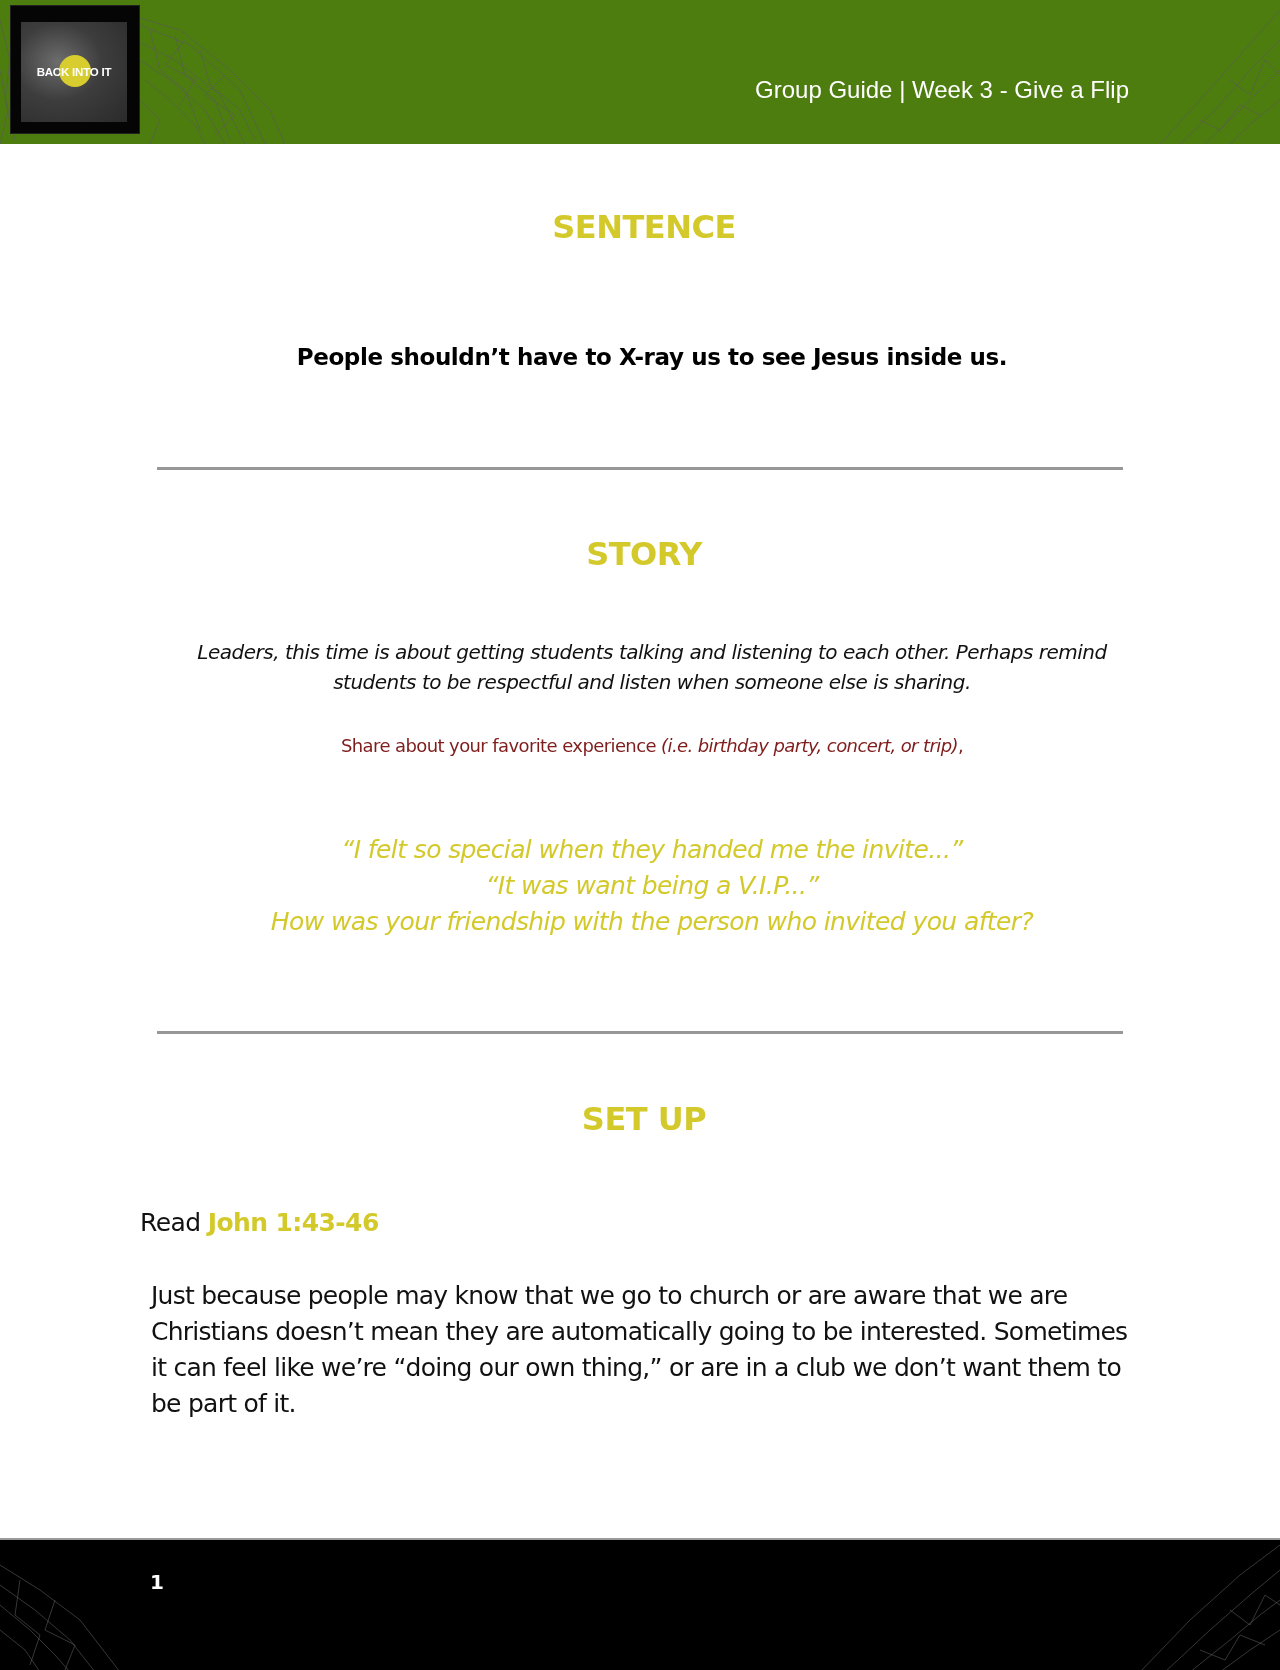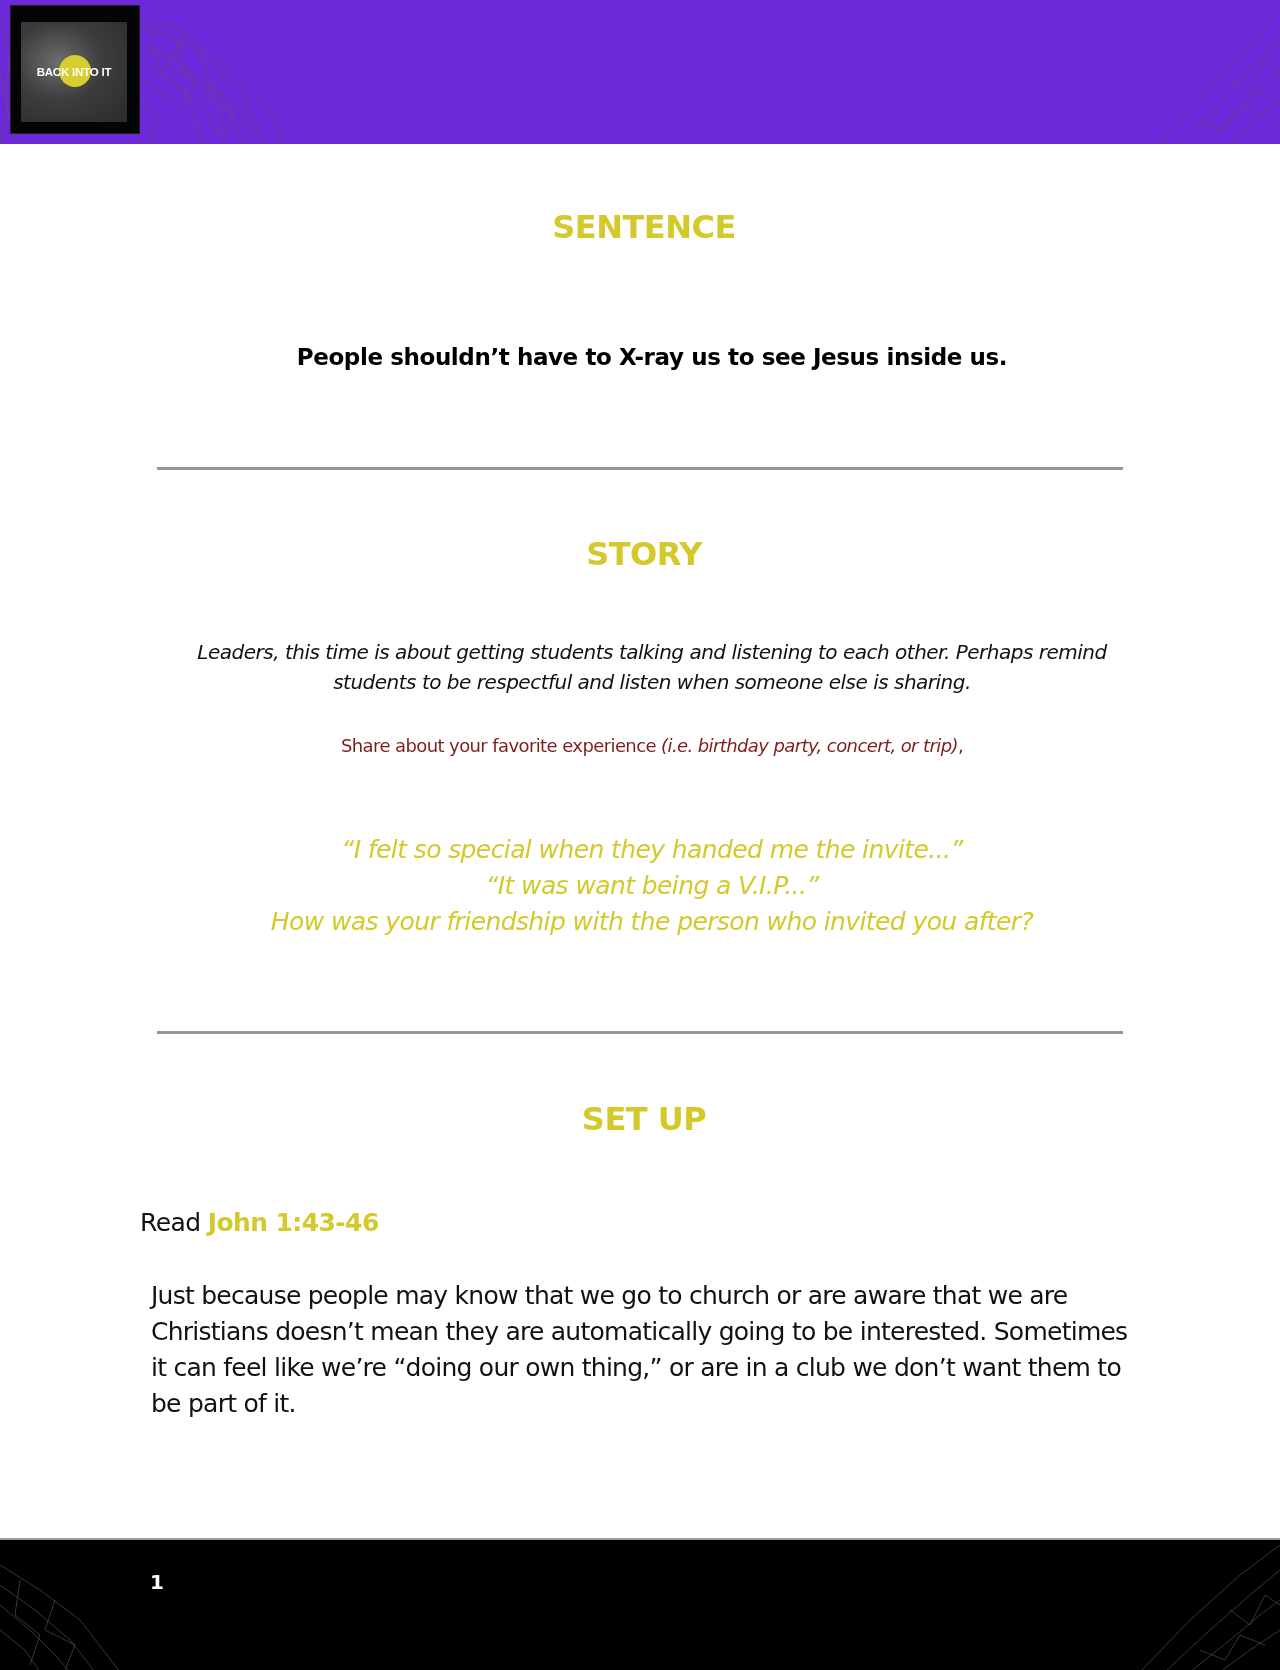--- a/index.html
+++ b/index.html
@@ -7,21 +7,21 @@
       width: 1280px;
       height: 1670px;
       position: relative;
       background: #ffffff;
       font-family: "Liberation Sans", sans-serif;
       color: #111111;
       overflow: hidden;
     }
     .header {
       position: absolute; left: 0; top: 0; width: 1280px; height: 144px;
-      background: #6d28d9; overflow: hidden;
+      background: #4d7c0f; overflow: hidden;
     }
     .header .mesh-left {
       position: absolute; left: 0; top: 0; width: 285px; height: 144px;
     }
     .header .mesh-right {
       position: absolute; right: 0; top: 0; width: 140px; height: 144px;
     }
     .logo {
       position: absolute; left: 10px; top: 5px; width: 128px; height: 127px;
       background: #050505; border: 1px solid #222;
@@ -124,20 +124,21 @@
       <path d="M60 120 L80 130 L100 105 L120 115"></path>
       <path d="M90 80 L110 95 L125 60 L140 75"></path>
     </g>
   </svg>
   <div class="logo">
     <div class="logo-inner">
       <div class="logo-dot"></div>
       <div class="logo-text">BACK INTO IT</div>
     </div>
   </div>
+  <div class="header-title">Group Guide | Week 3 - Give a Flip</div>
 </div>
 
 <div class="content">
 
   <div class="heading" style="top:208px;">SENTENCE</div>
   <div class="center-text sentence">People shouldn’t have to X-ray us to see Jesus inside us.</div>
 
   <div class="divider" style="top:467px;"></div>
 
   <div class="heading" style="top:535px;">STORY</div>

